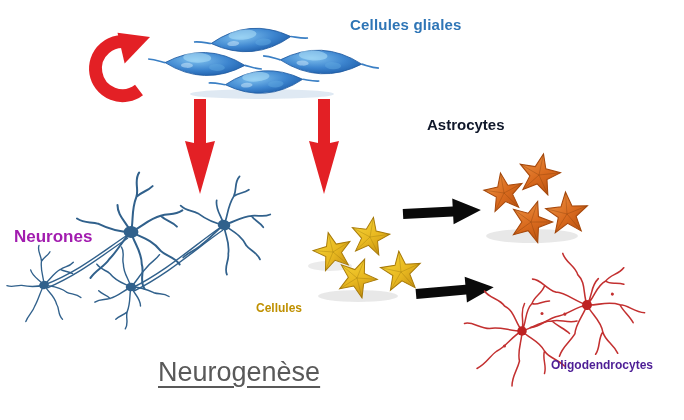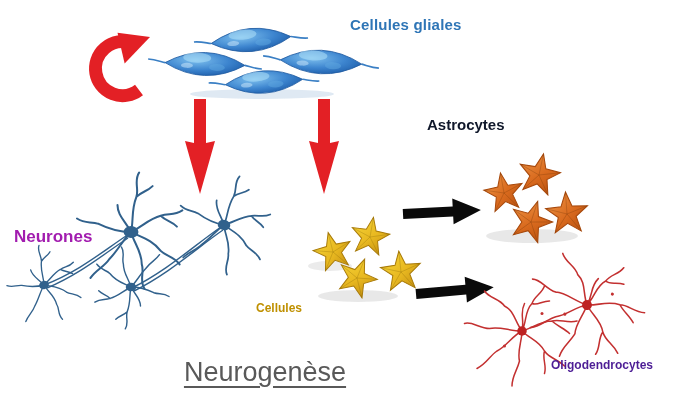--- a/index.html
+++ b/index.html
@@ -8,21 +8,21 @@
     font-family:"Liberation Sans", sans-serif;
   }
   #art{position:absolute;left:0;top:0;}
   .lbl{position:absolute;white-space:nowrap;font-weight:600;}
   .lbl-stem{left:350px;top:16px;font-size:15px;color:#2E75B6;letter-spacing:.2px;}
   .lbl-neurons{left:14px;top:227px;font-size:17px;color:#a21caf;}
   .lbl-glial{left:256px;top:279px;font-size:12px;color:#BF9000;line-height:26px;white-space:normal;width:70px;margin-top:16px;}
   .lbl-astro{left:427px;top:116px;font-size:15px;color:#0f172a;}
   .lbl-oligo{left:551px;top:358px;font-size:12px;color:#4c1d95;}
   .title{
-    position:absolute;left:158px;top:357px;width:214px;text-align:center;
+    position:absolute;left:158px;top:357px;width:214px;text-align:left;
     font-size:27px;color:#595959;font-weight:400;
     text-decoration:underline;text-underline-offset:5px;text-decoration-thickness:2px;
   }
 </style>
 </head>
 <body>
 
 <div id="stage">
 
   <svg id="art" width="684" height="420" viewBox="0 0 684 420">

